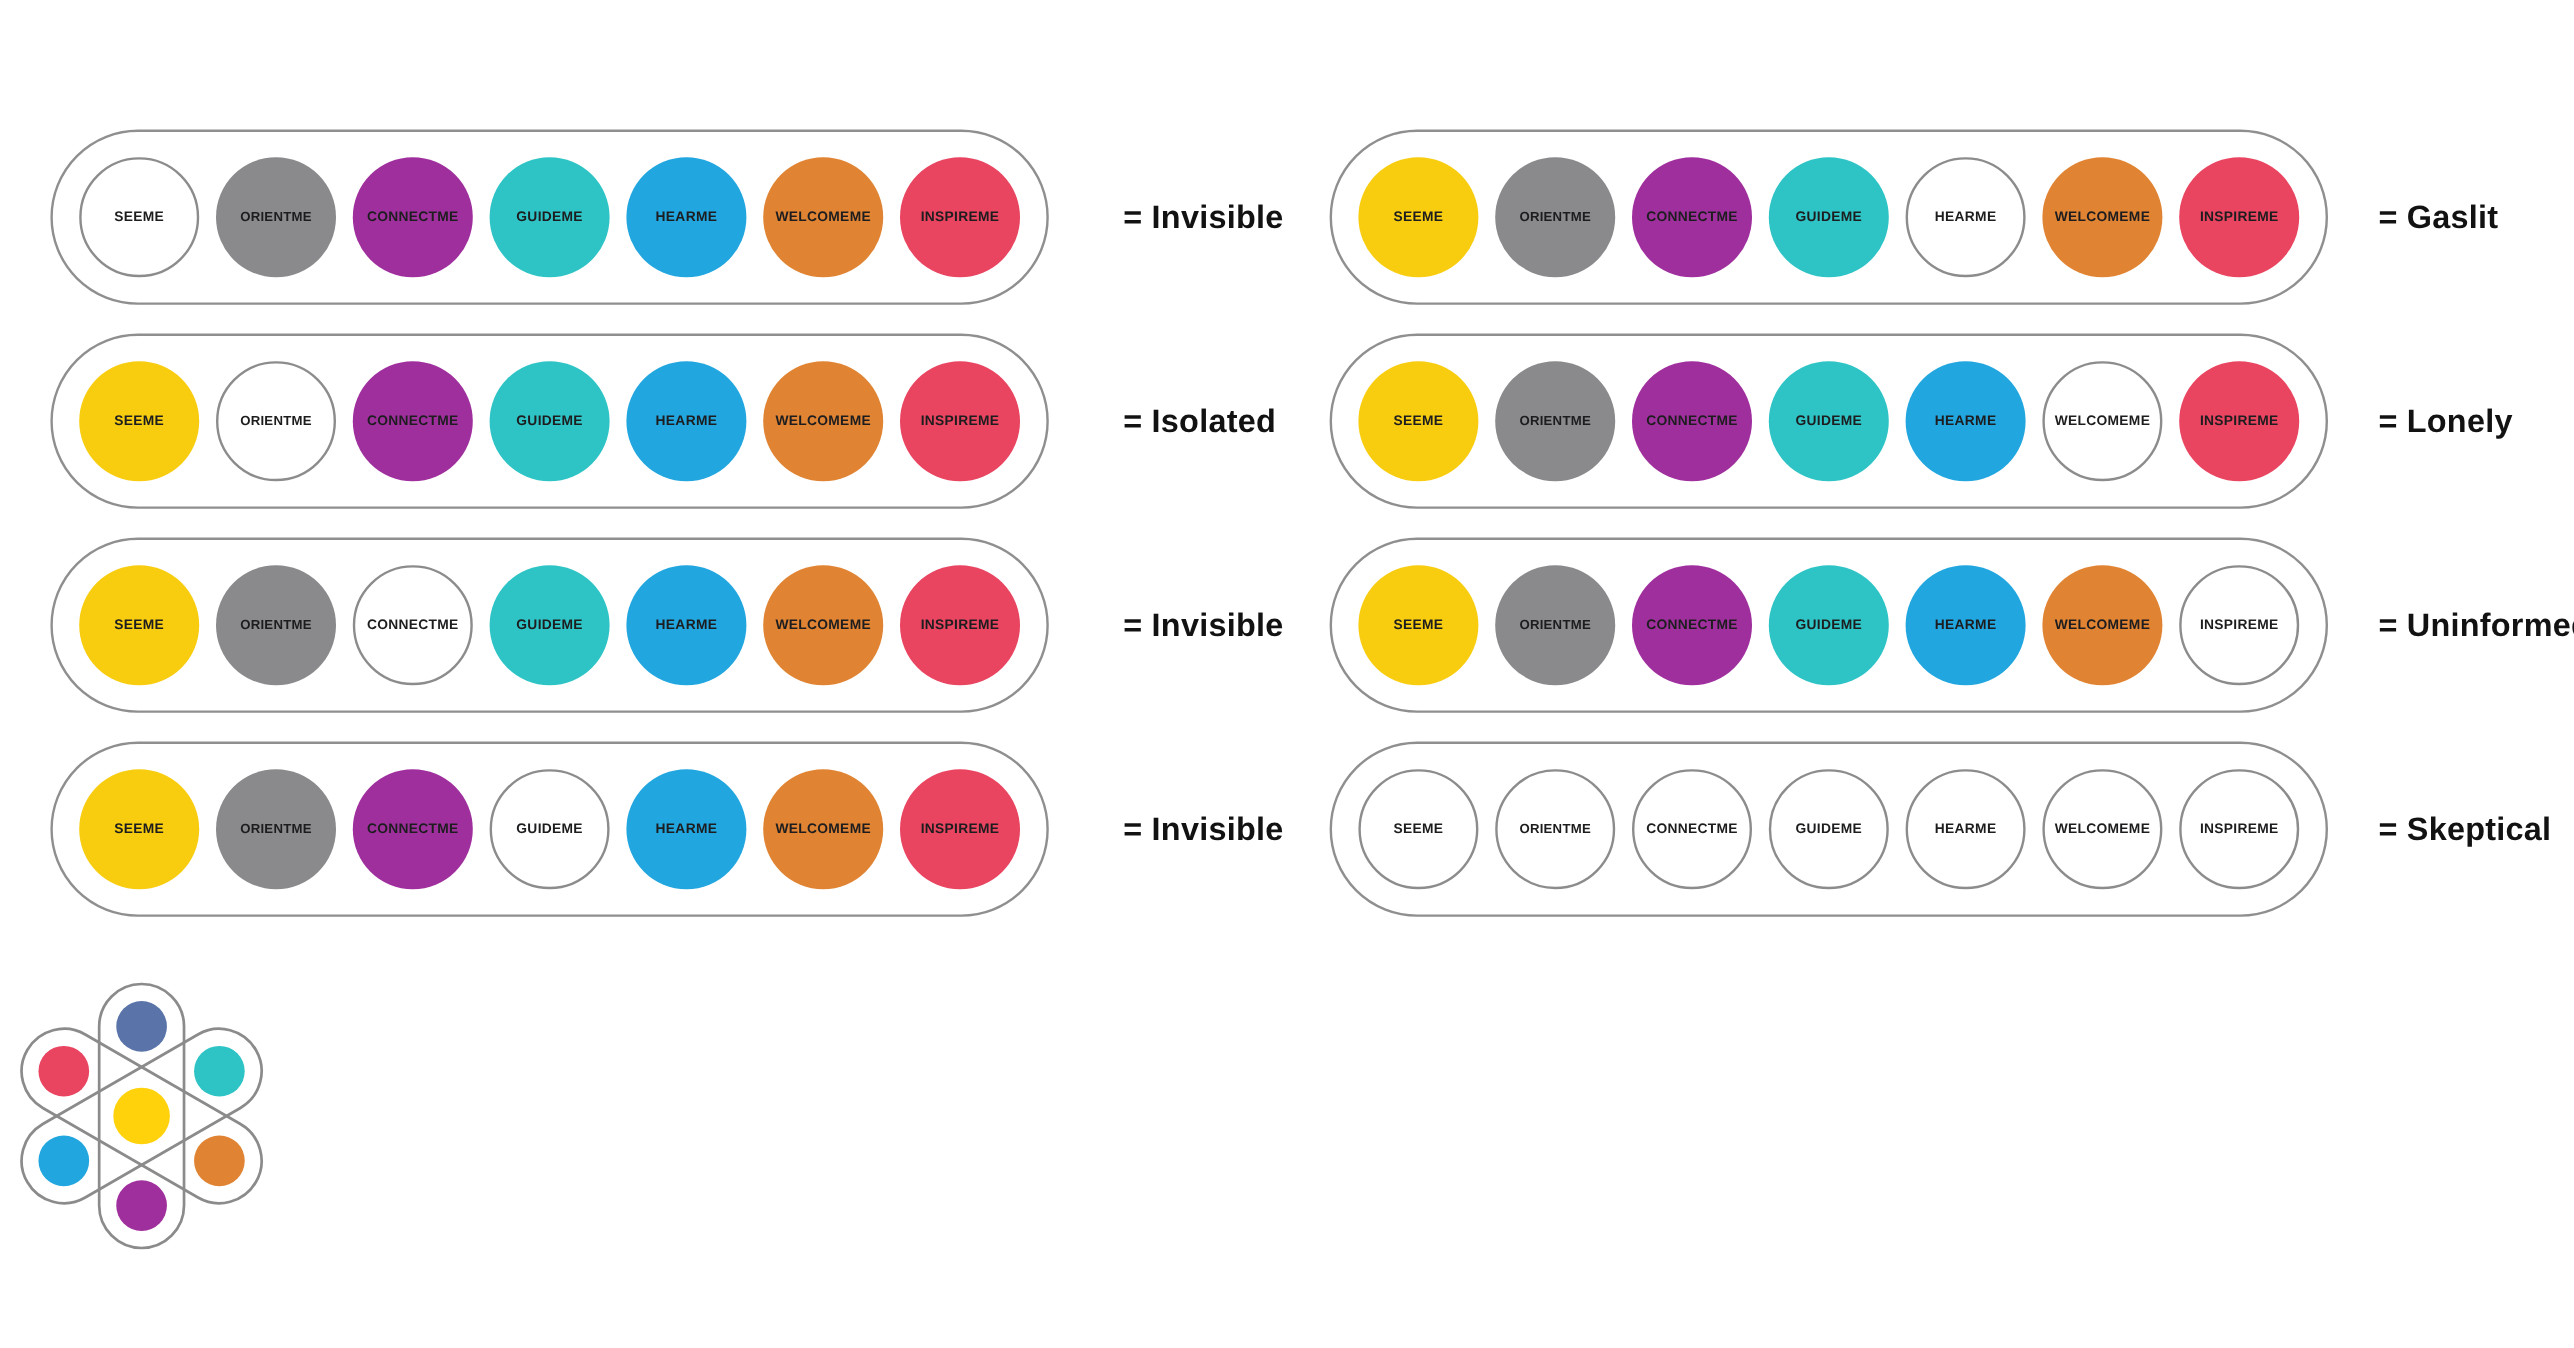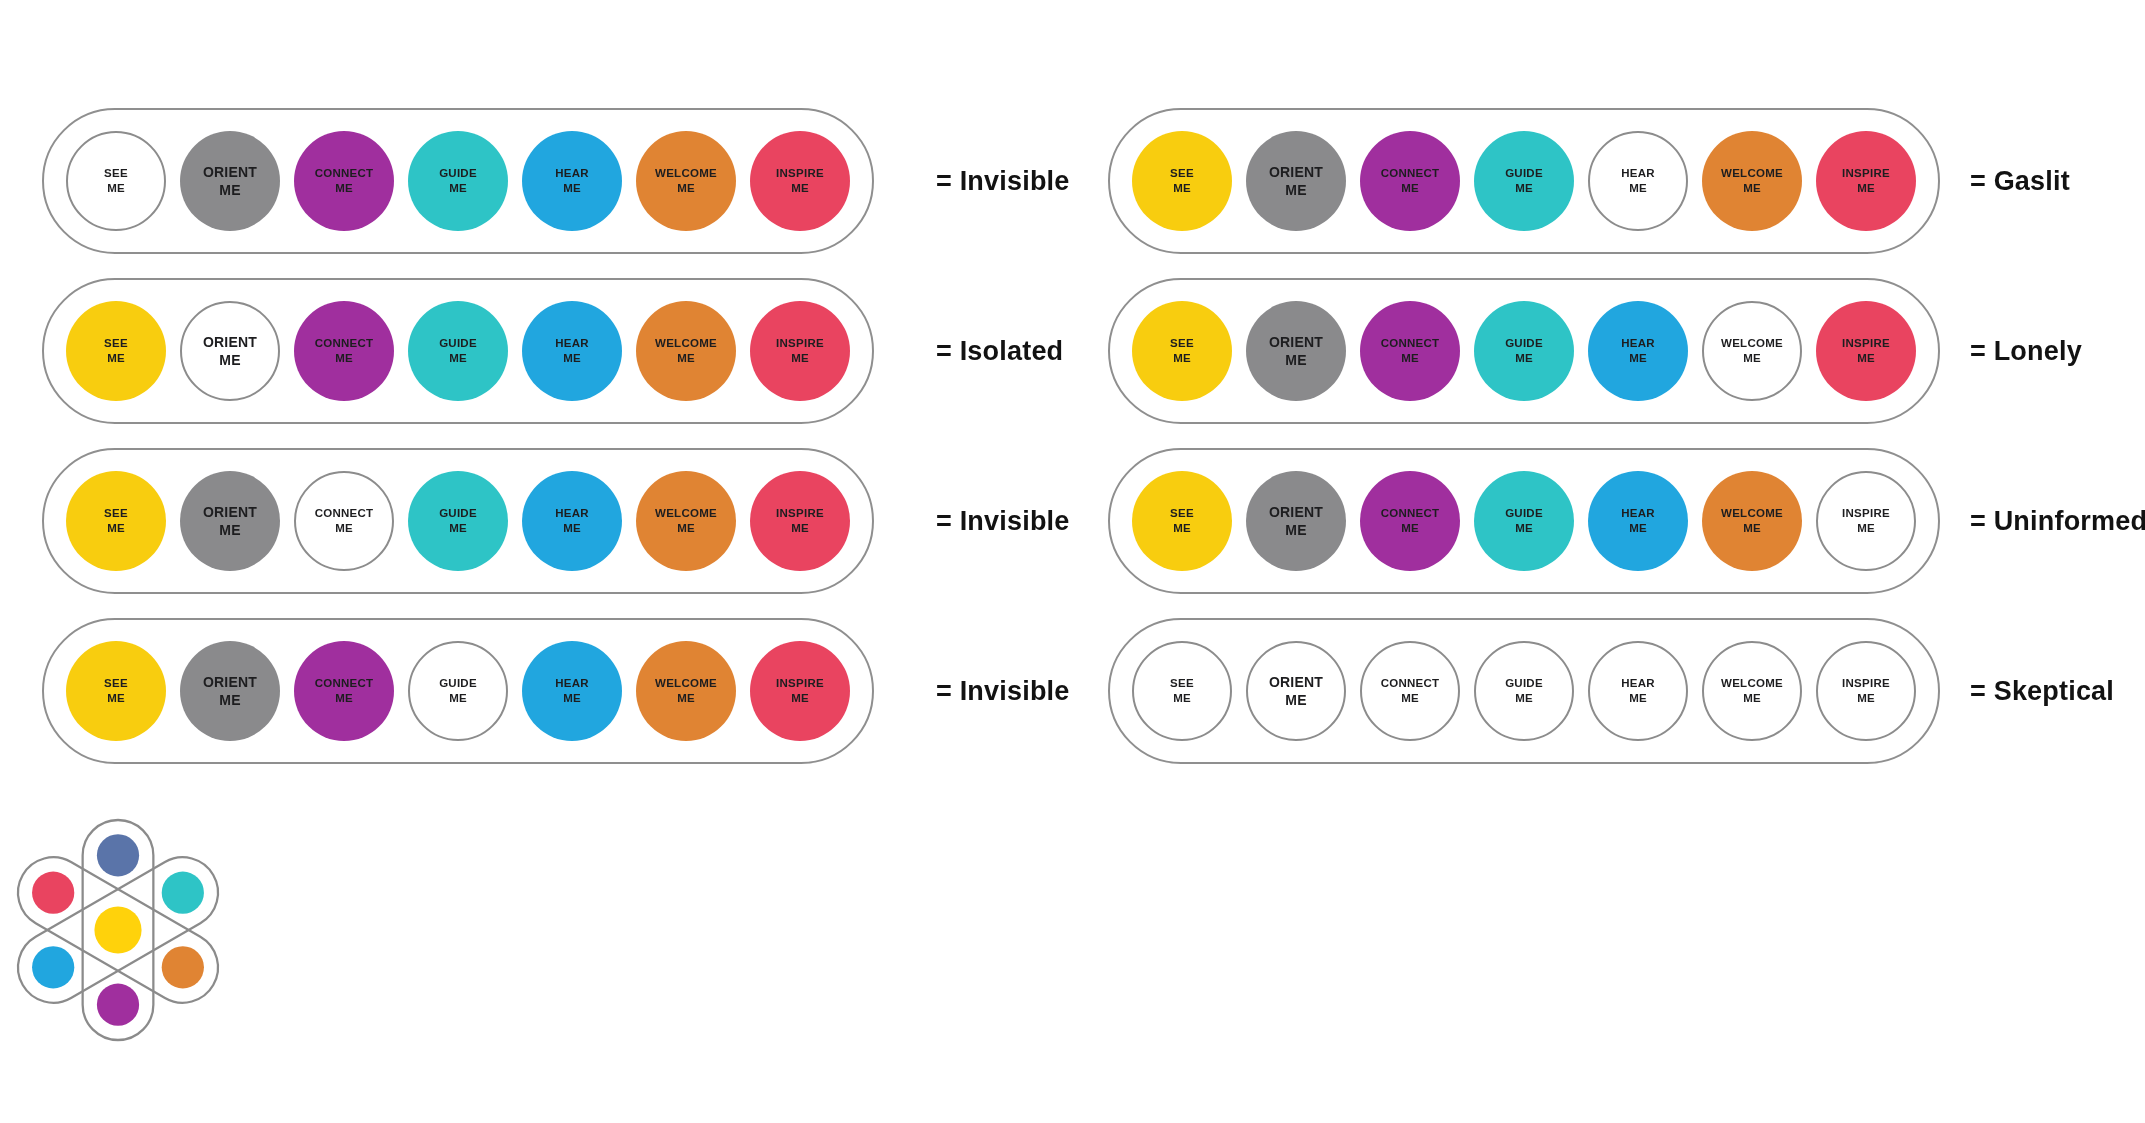--- a/index.html
+++ b/index.html
@@ -12,33 +12,33 @@
   .col.right{left:1108px;}
   .journey-row{display:flex;align-items:center;height:146px;margin-bottom:24px;}
   .pill{
     width:832px;height:146px;box-sizing:border-box;
     border:2px solid #8f8f8f;border-radius:100px;
     display:flex;align-items:center;justify-content:space-between;
     padding:0 22px;background:#fff;
   }
   .stage{
     width:100px;height:100px;box-sizing:border-box;border-radius:50%;
-    display:flex;flex-direction:column;align-items:center;justify-content:center;
+    display:flex;flex-direction:row;align-items:center;justify-content:center;
     font-weight:700;font-size:11.5px;line-height:1.3;letter-spacing:.25px;
     color:#1d1d1f;text-align:center;flex:0 0 auto;
   }
-  .stage.lg{font-size:14px;letter-spacing:.2px;}
+  .stage.lg{font-size:11px;letter-spacing:.2px;}
   .stage.empty{background:#ffffff !important;border:2px solid #8c8c8c;}
   .stage span{display:block;}
   .row-label{
     font-size:27px;font-weight:600;color:#121212;white-space:nowrap;
     letter-spacing:.2px;
   }
   .col.left .row-label{margin-left:62px;}
-  .col.right .row-label{margin-left:30px;}
+  .col.right .row-label{margin-left:42px;}
   .logo{position:absolute;left:8px;top:815px;width:220px;height:230px;}
 </style>
 </head>
 <body>
 
 <section class="col left" id="col-left">
     <div class="journey-row">
       <div class="pill">
         <div class="stage empty">
           <span>SEE</span>

